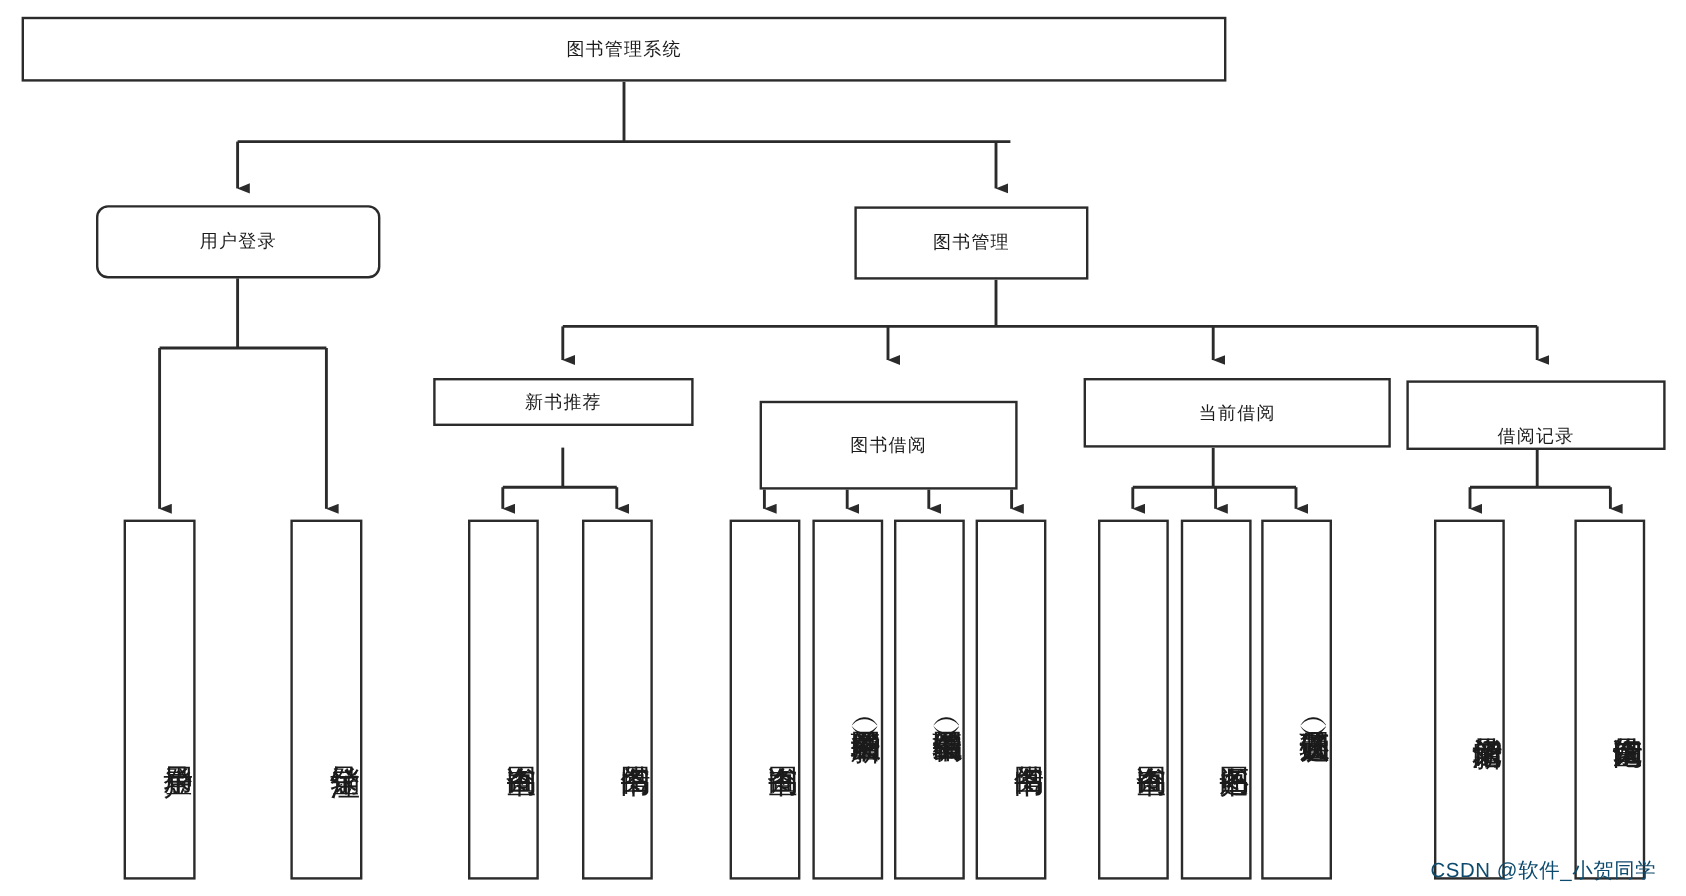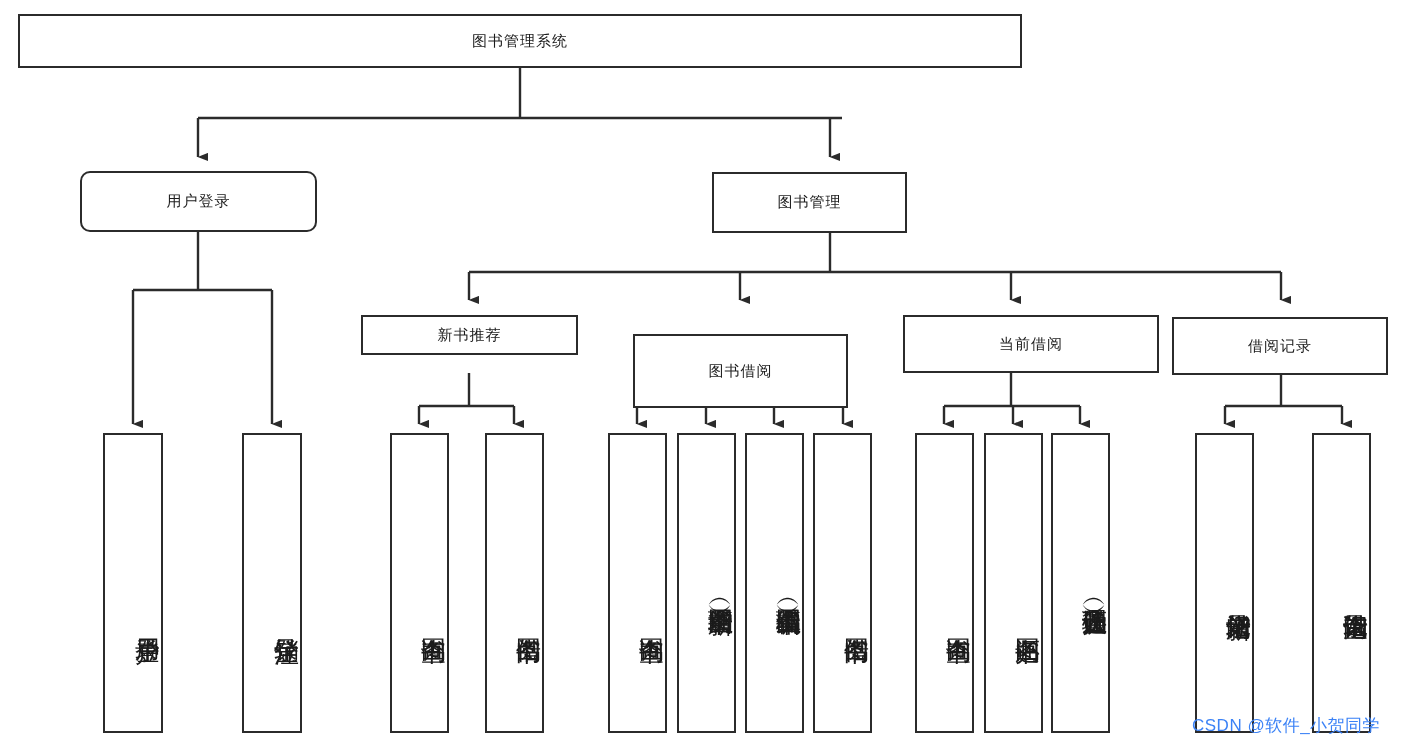--- a/index.html
+++ b/index.html
@@ -57,21 +57,21 @@
   }
   .node-label {
     display: block;
     white-space: nowrap;
   }
   #watermark {
     position: absolute;
     left: 1192px;
     top: 714px;
     font-size: 17px;
-    color: #3b82f6;
+    color: #0c4a6e;
     white-space: nowrap;
     letter-spacing: 0.5px;
     pointer-events: none;
   }
 </style>
 </head>
 <body>
 
 <div id="diagram-root">
 
@@ -139,21 +139,21 @@
 
   <div class="node-box horizontal" style="left:361px; top:315px; width:217px; height:40px;">
     <span class="node-label">新书推荐</span>
   </div>
   <div class="node-box horizontal" style="left:633px; top:315px; width:215px; height:74px;margin-top:19px;">
     <span class="node-label">图书借阅</span>
   </div>
   <div class="node-box horizontal" style="left:903px; top:315px; width:256px; height:58px;">
     <span class="node-label">当前借阅</span>
   </div>
-  <div class="node-box horizontal" style="left:1172px; top:317px; width:216px; height:58px;">
+  <div class="node-box horizontal" style="left:1172px; top:317px; width:216px; height:58px;align-items:flex-end;">
     <span class="node-label">借阅记录</span>
   </div>
 
   <div class="node-box vertical root-child" style="left:103px; top:433px; width:60px; height:300px;">
     <span class="node-label">用户登录</span>
   </div>
   <div class="node-box vertical root-child" style="left:242px; top:433px; width:60px; height:300px;">
     <span class="node-label">注销登录</span>
   </div>
 

